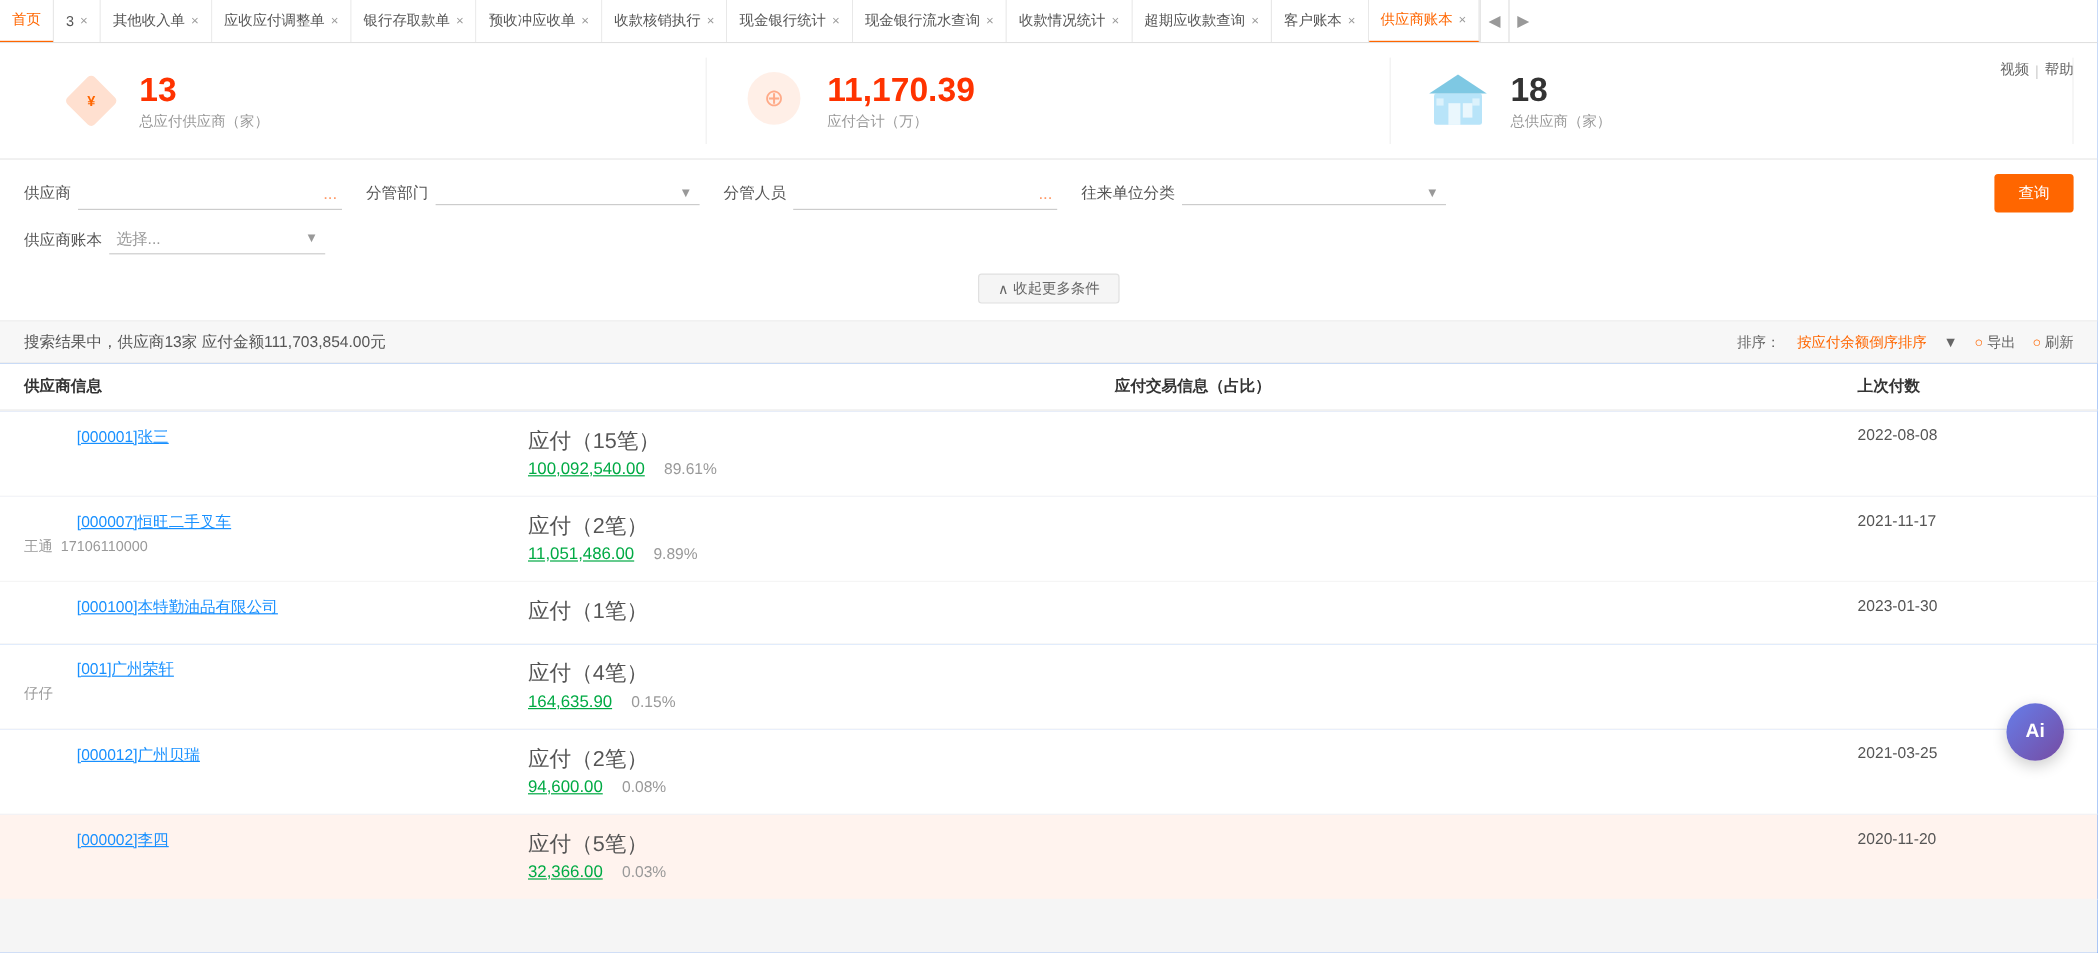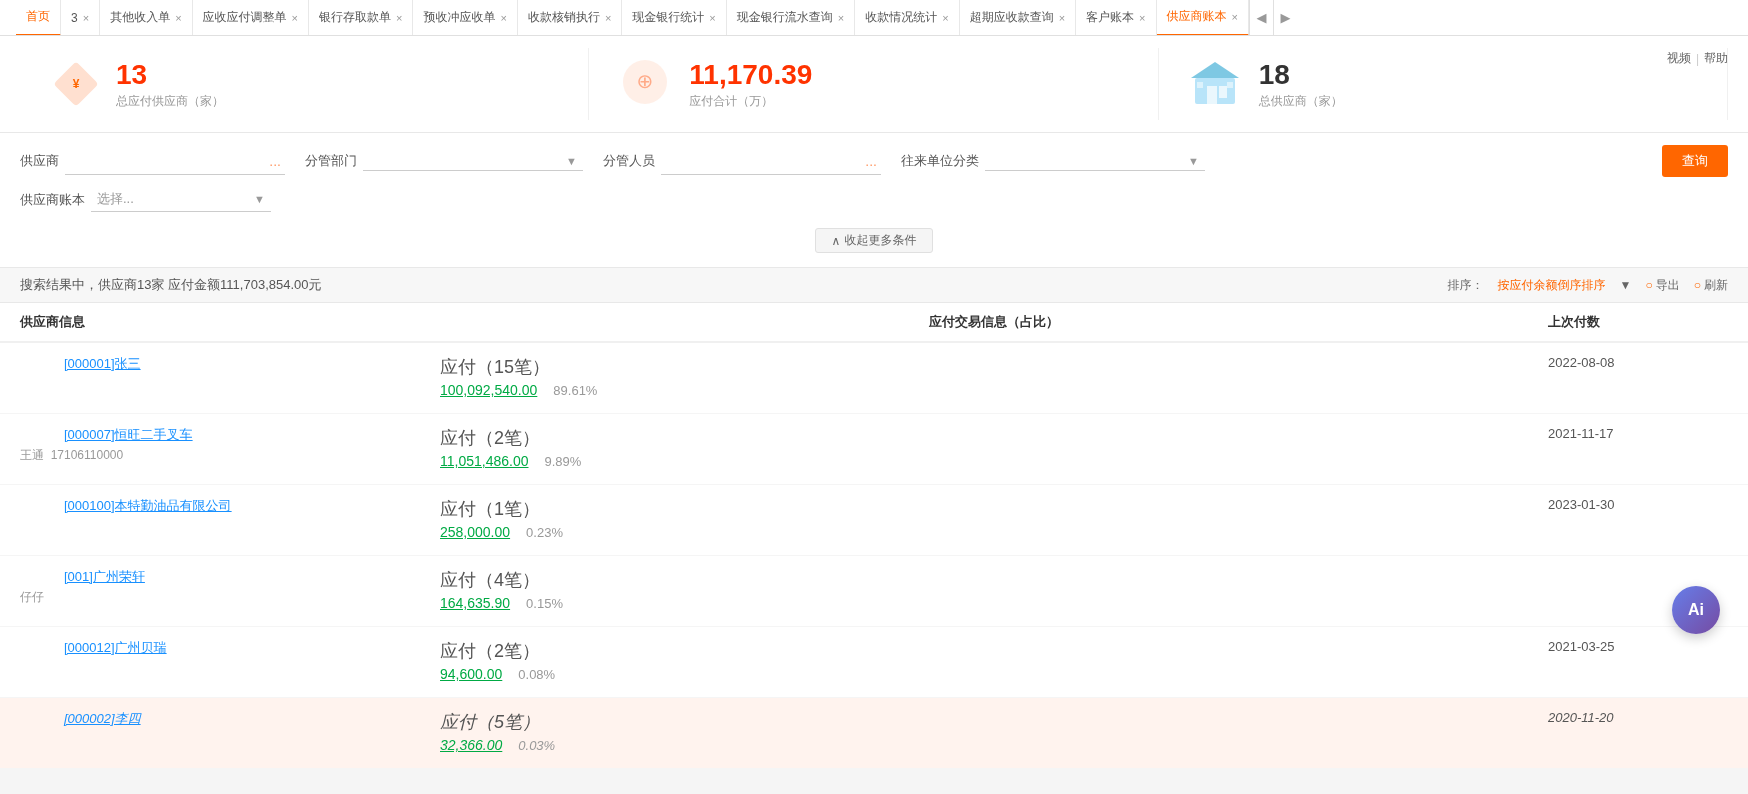--- a/index.html
+++ b/index.html
@@ -6,21 +6,21 @@
     body { font-family: 'Microsoft YaHei', Arial, sans-serif; font-size: 13px; background: #f5f5f5; color: #333; }
 
     
     .top-nav {
       display: flex;
       align-items: center;
       background: #fff;
       border-bottom: 1px solid #e0e0e0;
       height: 36px;
       overflow: hidden;
-      padding: 16px;
+      padding: 0;
     }
     .nav-tab {
       display: flex;
       align-items: center;
       padding: 0 10px;
       height: 36px;
       white-space: nowrap;
       border-right: 1px solid #e8e8e8;
       cursor: pointer;
       font-size: 12px;
@@ -221,21 +221,21 @@
     .col-lastpay { flex: 0 0 180px; text-align: left; }
 
     .table-row {
       display: flex;
       padding: 12px 20px;
       border-bottom: 1px solid #f5f5f5;
       align-items: flex-start;
       background: #fff;
       transition: background 0.15s;
     }
-    .table-row.highlight { background: #fff3ee; font-style: italic; }
+    .table-row.highlight { background: #fff3ee; }
 
     .supplier-name a, .supplier-name-link {
       color: #1890ff;
       text-decoration: underline;
       cursor: pointer;
       font-size: 13px;
       padding-left: 44px;
     }
     .supplier-contact {
       font-size: 12px;
@@ -516,24 +516,20 @@
   <div class="table-row">
     <div class="col-supplier">
       <div class="supplier-name">
         <a class="supplier-name-link">[000100]本特勤油品有限公司</a>
       </div>
     </div>
     <div class="col-transaction">
       <div class="tx-row">
         <span class="tx-label">应付（1笔）</span>
       </div>
-      <div class="tx-row">
-        <span class="tx-amount">258,000.00</span>
-        <span class="tx-pct">0.23%</span>
-      </div>
     </div>
     <div class="col-lastpay">
       <span class="last-pay-date">2023-01-30</span>
     </div>
   </div>
 
   <div class="table-row">
     <div class="col-supplier">
       <div class="supplier-name">
         <a class="supplier-name-link">[001]广州荣轩</a>

